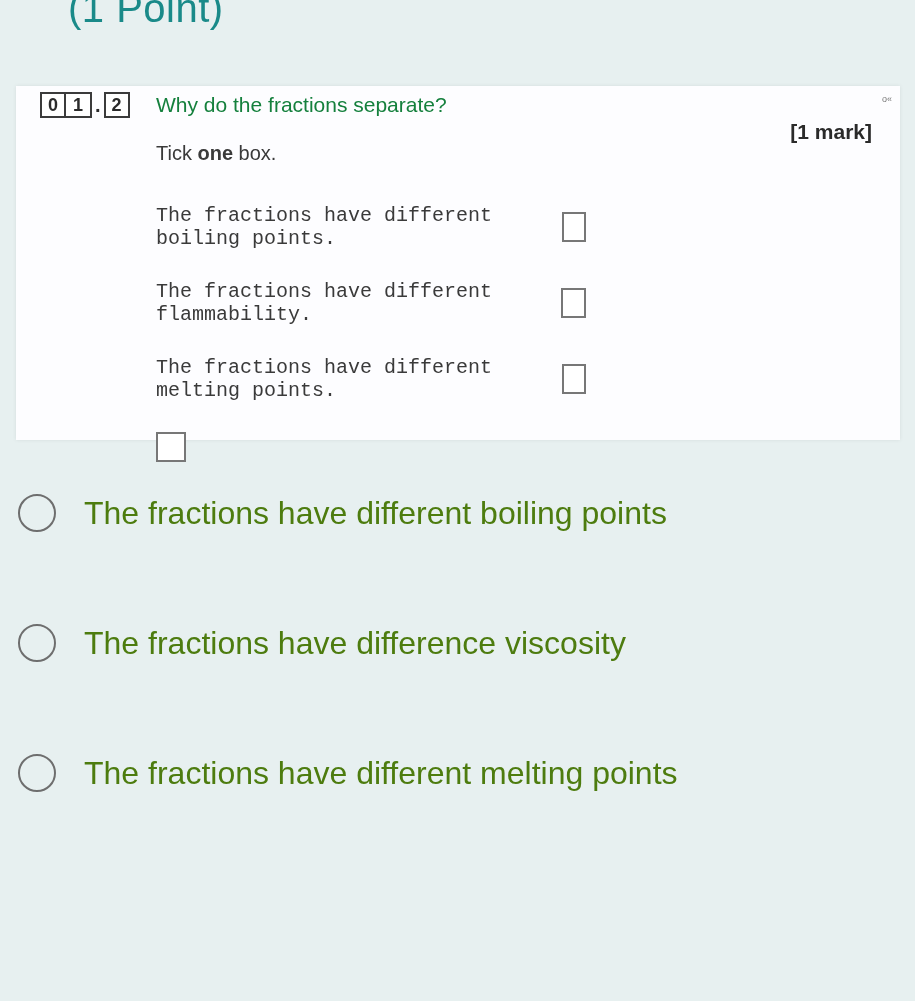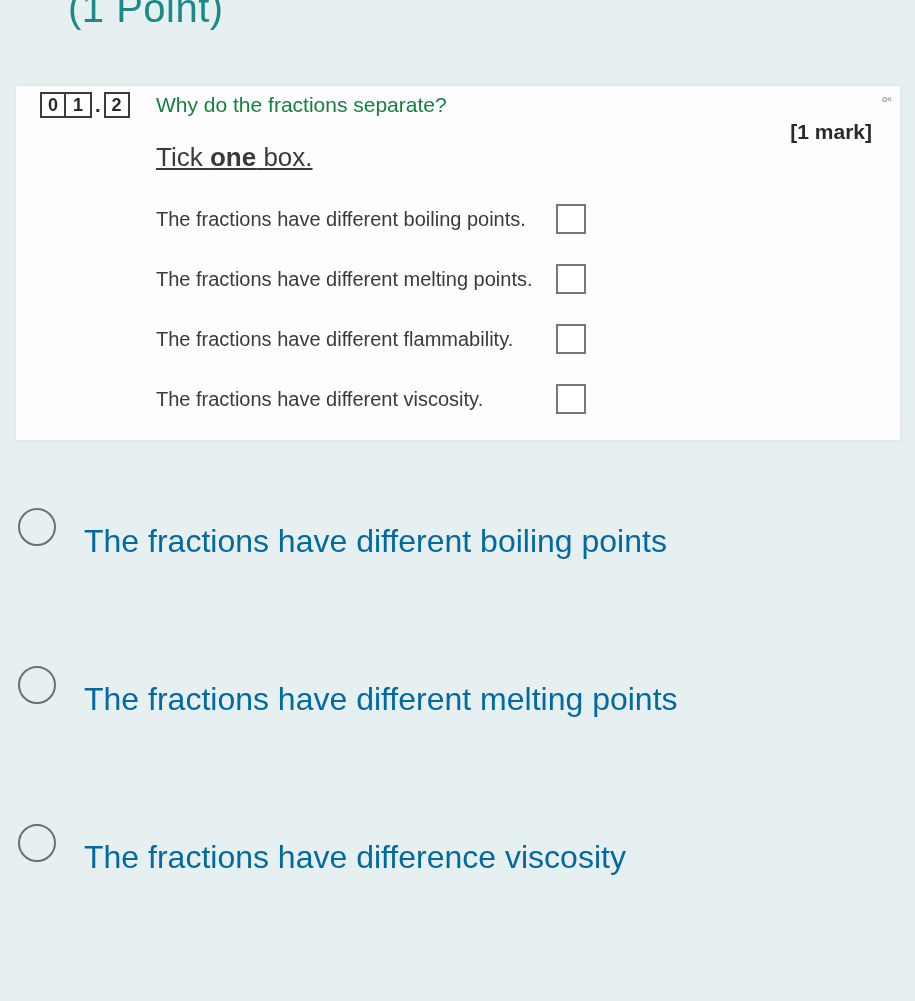--- a/index.html
+++ b/index.html
@@ -83,36 +83,36 @@
     right: 28px;
     font-size: 21px;
     font-weight: 700;
     color: #2a2a2a;
     text-align: right;
   }
   .tick {
     position: absolute;
     top: 56px;
     left: 140px;
-    font-size: 26px;
+    font-size: 20px;
     color: #3a3a3a;
-    text-decoration: underline;
   }
   .tick b { font-weight: 700; }
   .opts {
     position: absolute;
     top: 118px;
     left: 140px;
     width: 430px;
   }
   .optrow {
     display: flex;
     align-items: center;
     justify-content: space-between;
     margin-bottom: 30px;
+    font-family: Liberation Mono, monospace;
   }
   .optrow:last-child { margin-bottom: 0; }
   .optlabel {
     font-size: 20px;
     color: #3a3a3a;
   }
   .checkbox {
     width: 30px;
     height: 30px;
     border: 2px solid #777;
@@ -142,22 +142,21 @@
     width: 38px;
     height: 38px;
     border: 2px solid #6e6e6e;
     border-radius: 50%;
     flex: 0 0 38px;
     margin-right: 28px;
     background: transparent;
   }
   .answer-text {
     font-size: 32px;
-    color: #0369a1;
-    margin-top: 29px;
+    color: #4d7c0f;
   }
 </style>
 </head>
 <body>
 
 <div class="page">
 
   <div class="points-label">(1 Point)</div>
 
   <div class="exam-block">
@@ -177,43 +176,42 @@
       <div class="tick">
         <span>Tick </span><b>one</b><span> box.</span>
       </div>
 
       <div class="opts">
         <div class="optrow">
           <span class="optlabel">The fractions have different boiling points.</span>
           <span class="checkbox"></span>
         </div>
         <div class="optrow">
+          <span class="optlabel">The fractions have different flammability.</span>
+          <span class="checkbox"></span>
+        </div>
+        <div class="optrow">
           <span class="optlabel">The fractions have different melting points.</span>
           <span class="checkbox"></span>
         </div>
         <div class="optrow">
-          <span class="optlabel">The fractions have different flammability.</span>
-          <span class="checkbox"></span>
-        </div>
-        <div class="optrow">
-          <span class="optlabel">The fractions have different viscosity.</span>
           <span class="checkbox"></span>
         </div>
       </div>
     </div>
   </div>
 
   <div class="answers">
     <div class="answer-row">
       <span class="radio"></span>
       <span class="answer-text">The fractions have different boiling points</span>
     </div>
     <div class="answer-row">
       <span class="radio"></span>
-      <span class="answer-text">The fractions have different melting points</span>
+      <span class="answer-text">The fractions have difference viscosity</span>
     </div>
     <div class="answer-row">
       <span class="radio"></span>
-      <span class="answer-text">The fractions have difference viscosity</span>
+      <span class="answer-text">The fractions have different melting points</span>
     </div>
   </div>
 
 </div>
 
 </body></html>

